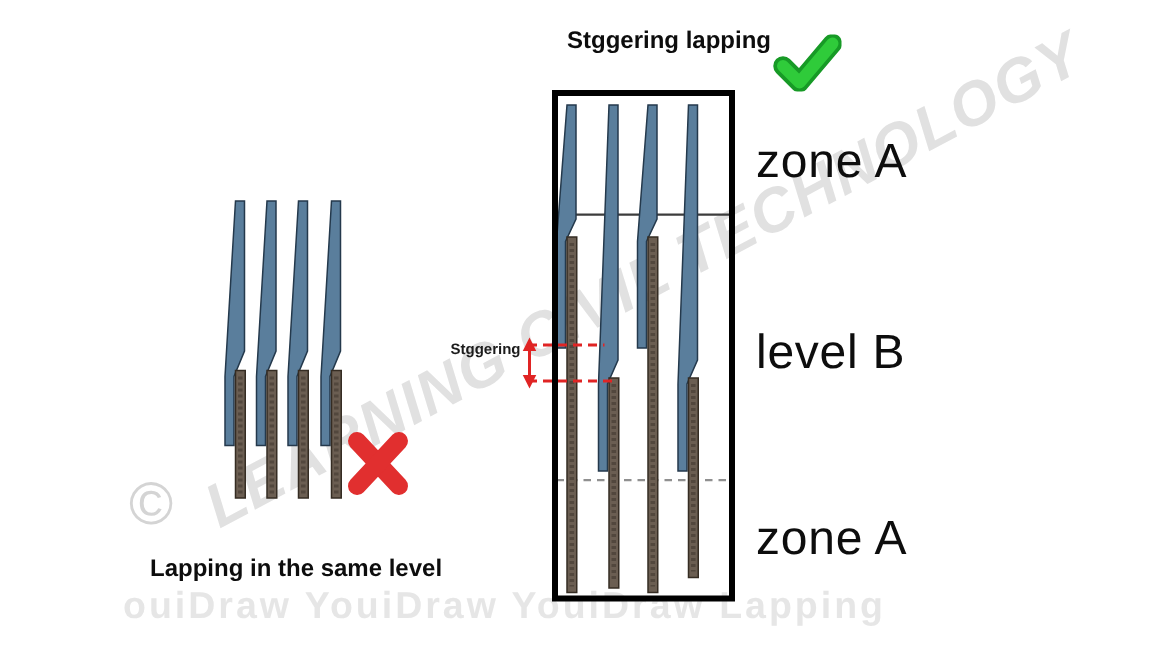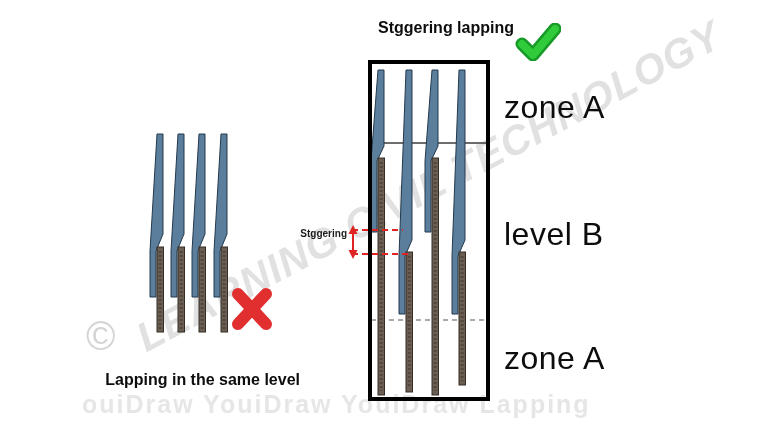--- a/index.html
+++ b/index.html
@@ -30,21 +30,21 @@
   .diagram{z-index:2;}
   .label{z-index:3;color:#0d0d0d;}
   .title{left:378px;top:19px;font-size:16px;font-weight:bold;}
   .check-svg{left:515px;top:23px;z-index:3;}
   .zone{font-size:32px;font-weight:normal;letter-spacing:.5px;}
   .zone-a-top{left:504px;top:89px;}
   .zone-b{left:504px;top:216px;}
   .zone-a-bottom{left:504px;top:340px;}
   .stagger{left:250px;top:228px;width:97px;text-align:right;font-size:10px;
            font-weight:bold;color:#1c1c1c;}
-  .caption{left:100px;top:371px;width:200px;text-align:right;
+  .caption{left:100px;top:371px;width:200px;text-align:left;
            font-size:16px;font-weight:bold;}
   .blue-bar{fill:var(--new-bar);stroke:var(--new-bar-edge);stroke-width:1;}
   .brown-bar{fill:var(--old-bar);stroke:var(--old-bar-edge);stroke-width:1;}
   .brown-tex{stroke:rgba(38,30,22,.35);stroke-width:3;stroke-dasharray:2,2;fill:none;}
   .box-line{stroke:#3c3c3c;stroke-width:1.5;}
   .gray-dash{stroke:#909090;stroke-width:1.5;stroke-dasharray:5,4;}
   .red-dash{stroke:var(--dim-red);stroke-width:2;stroke-dasharray:6,4;fill:none;}
   .red-solid{stroke:var(--dim-red);stroke-width:2;fill:none;}
   .red-head{fill:var(--dim-red);}
 </style>

